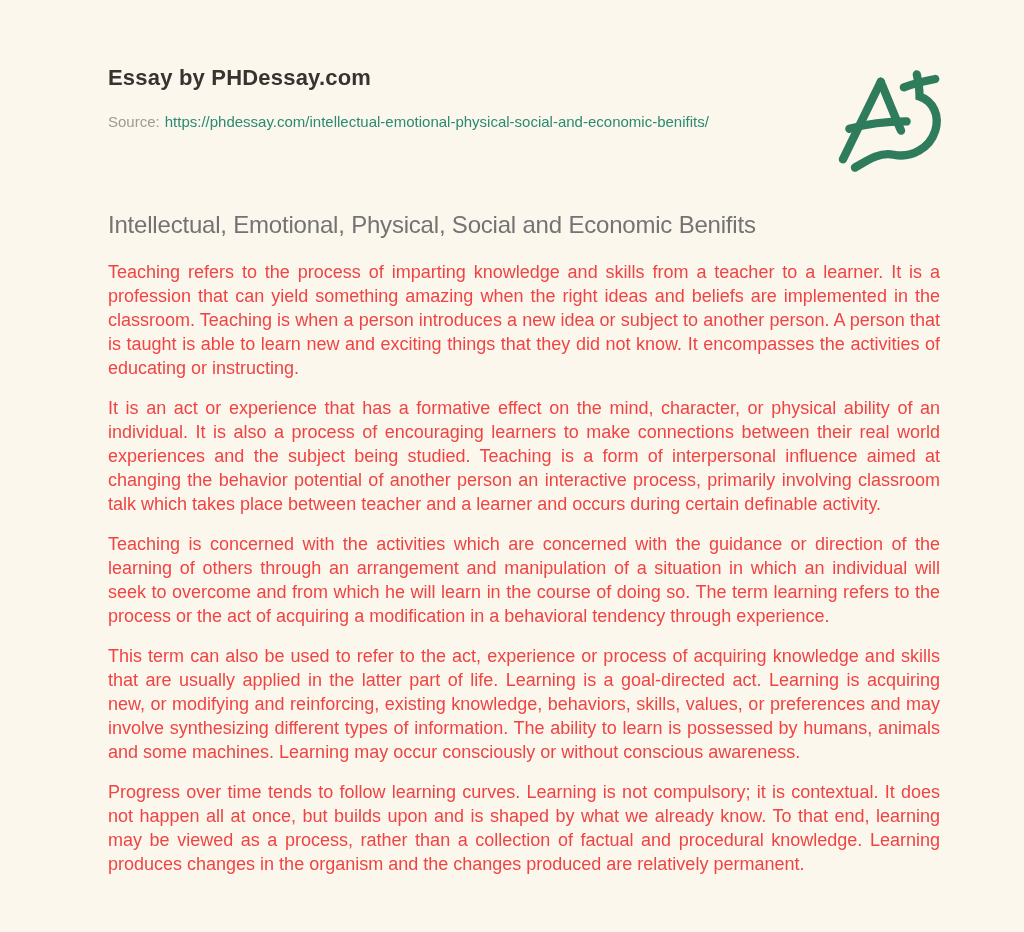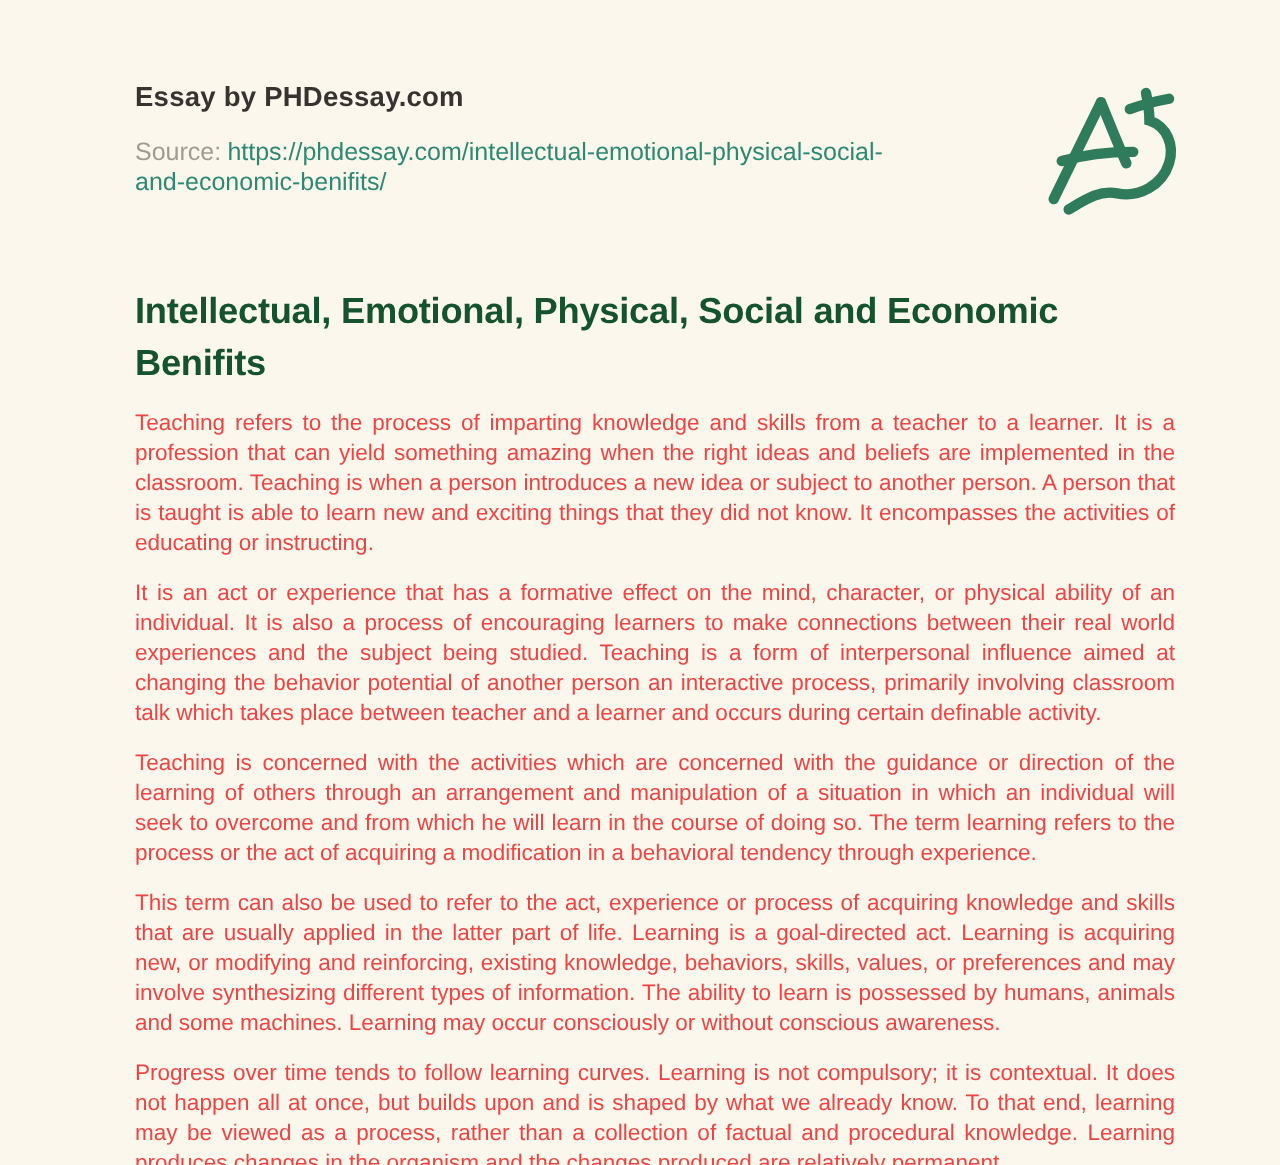--- a/index.html
+++ b/index.html
@@ -22,21 +22,21 @@
   .byline {
     font-size: 22px;
     font-weight: bold;
     color: #363330;
     letter-spacing: 0.2px;
     line-height: 28px;
     margin-bottom: 18px;
   }
   .source {
     max-width: 625px;
-    font-size: 20px;
+    font-size: 15px;
     line-height: 24px;
     margin-bottom: 70px;
     word-break: break-word;
     overflow-wrap: anywhere;
   }
   .source-label {
     color: #a09a8f;
     margin-right: 5px;
   }
   .source-link {
@@ -46,23 +46,23 @@
   }
   .logo {
     position: absolute;
     left: 722px;
     top: 2px;
     width: 120px;
     height: 110px;
   }
   .logo svg { width: 100%; height: 100%; display: block; }
   .essay-title {
-    font-size: 29px;
-    font-weight: bold;
-    color: #14532d;
+    font-size: 24px;
+    font-weight: normal;
+    color: #737373;
     line-height: 42px;
     letter-spacing: -0.2px;
     margin-bottom: 14px;
   }
   .para {
     font-size: 18px;
     line-height: 24px;
     color: #ef4444;
     text-align: justify;
     margin-bottom: 16px;

